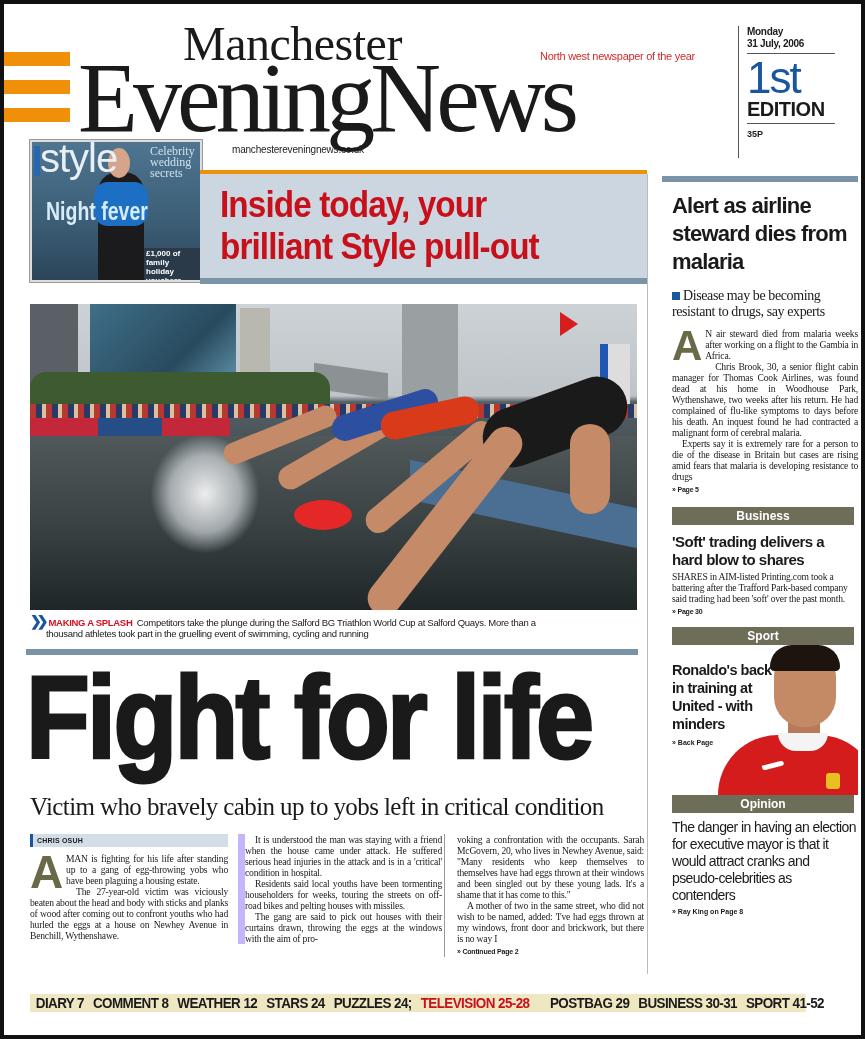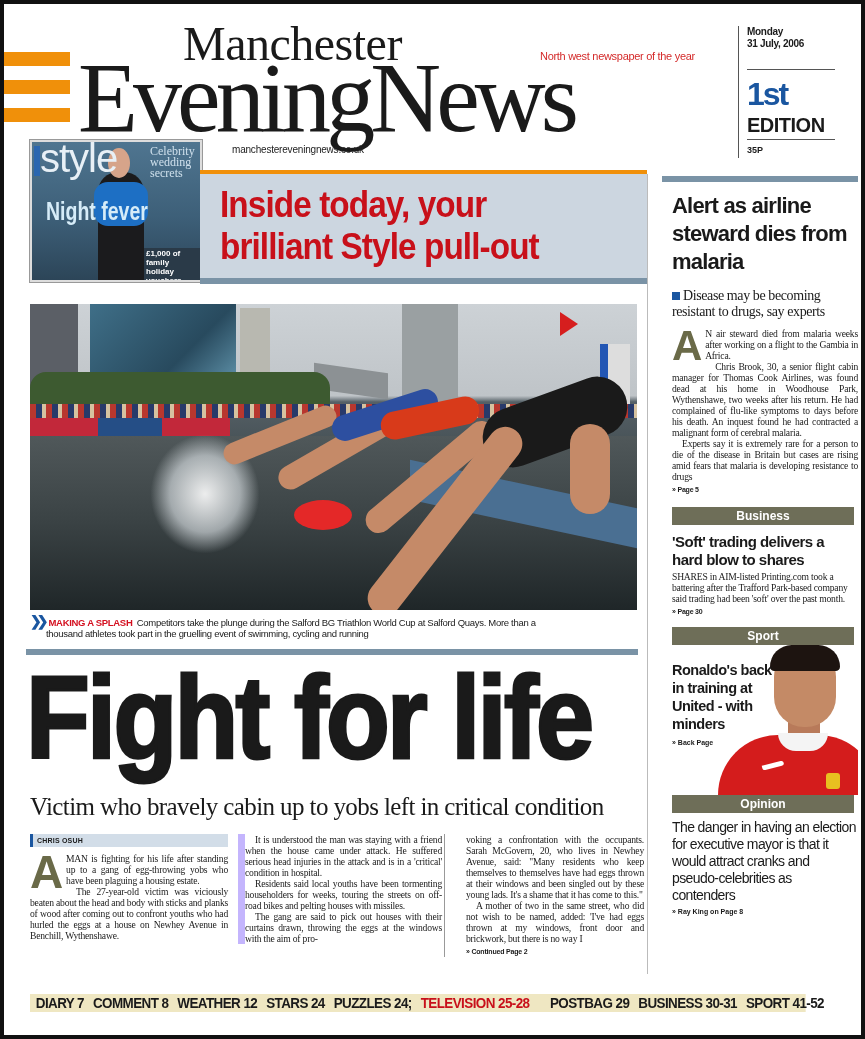--- a/index.html
+++ b/index.html
@@ -26,22 +26,22 @@
     }
     .url {
       position: absolute; left: 228px; top: 140px; font-family: "Liberation Sans", sans-serif;
       font-size: 10px; color: #222; letter-spacing: -0.2px;
     }
     .edition-box {
       position: absolute; left: 734px; top: 22px; width: 100px; height: 132px;
       border-left: 1px solid #555; padding-left: 8px;
       font-family: "Liberation Sans", sans-serif;
     }
-    .ed-date { font-size: 10px; font-weight: bold; line-height: 12px; letter-spacing: -0.3px; padding-bottom: 19px; border-bottom: 1px solid #555; width: 88px; }
-    .ed-num { font-size: 32px; font-weight: bold; color: #1a56a0; line-height: 40px; letter-spacing: -2px; margin-top: 4px; }
+    .ed-date { font-size: 10px; font-weight: bold; line-height: 12px; letter-spacing: -0.3px; padding-bottom: 3px; border-bottom: 1px solid #555; width: 88px; }
+    .ed-num { font-size: 44px; font-weight: normal; color: #1a56a0; line-height: 40px; letter-spacing: -2px; margin-top: 4px; }
     .ed-label { font-size: 20px; font-weight: bold; line-height: 22px; letter-spacing: -0.5px; border-bottom: 1px solid #555; width: 88px; padding-bottom: 3px; }
     .ed-price { font-size: 9px; font-weight: bold; margin-top: 5px; }
 
     
     .promo-bar {
       position: absolute; left: 196px; top: 166px; width: 447px; height: 114px;
       background: #ccd6e0; border-top: 4px solid #f0900a; border-bottom: 6px solid #7a93a6;
     }
     .promo-text {
       position: absolute; left: 20px; top: 10px; font-family: "Liberation Sans", sans-serif;
@@ -132,21 +132,21 @@
     }
     .subhead {
       position: absolute; left: 26px; top: 788px; font-size: 25px; line-height: 30px; letter-spacing: -0.6px;
     }
     .cols { position: absolute; left: 26px; top: 830px; width: 614px; height: 150px; }
     .col { position: absolute; top: 0; width: 198px; font-size: 9.6px; line-height: 11px; text-align: justify; letter-spacing: -0.2px; }
     .col p { text-indent: 10px; }
     .col p.first { text-indent: 0; }
     .col1 { left: 0; }
     .col2 { left: 208px; border-left: 7px solid #c4b5fd; width: 204px; }
-    .col3 { left: 414px; border-left: 1px solid #999; padding-left: 21px; width: 200px; }
+    .col3 { left: 414px; border-left: 1px solid #999; padding-left: 12px; width: 200px; }
     .byline { background: #d2dde8; border-left: 3px solid #1a56a0; font-family: "Liberation Sans", sans-serif; font-weight: bold; font-size: 7px; padding: 1px 4px; margin-bottom: 6px; letter-spacing: 0.2px; }
     .col .dropcap { font-size: 46px; line-height: 34px; }
 
     .index-bar {
       position: absolute; left: 26px; top: 990px; width: 808px; height: 18px; background: #efe7c2;
       font-family: "Liberation Sans", sans-serif; font-weight: bold; font-size: 14px; line-height: 18px;
       padding-left: 6px; letter-spacing: -0.6px; white-space: nowrap; transform: scaleX(0.96); transform-origin: left;
     }
     .index-bar span { margin-right: 6px; }
     .index-bar .hl { color: #c8101a; margin-right: 18px; }

